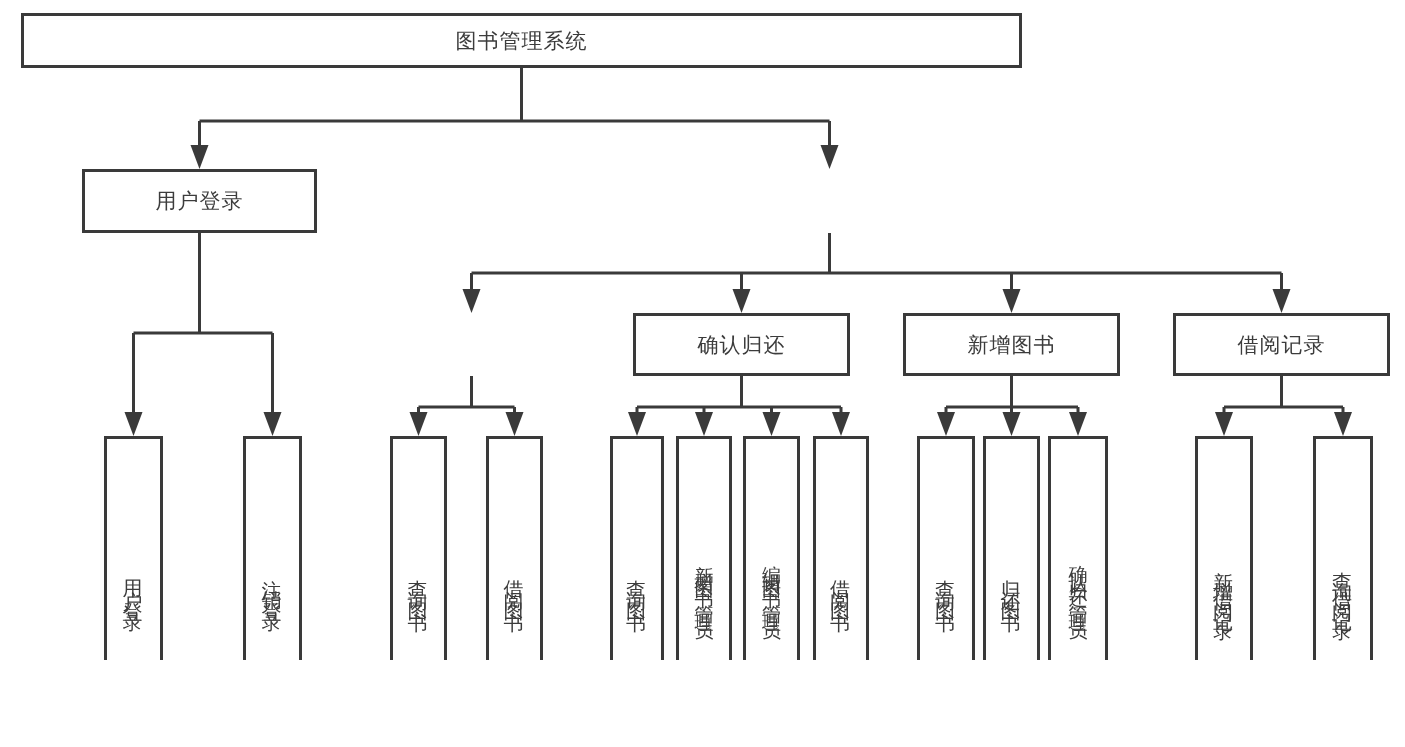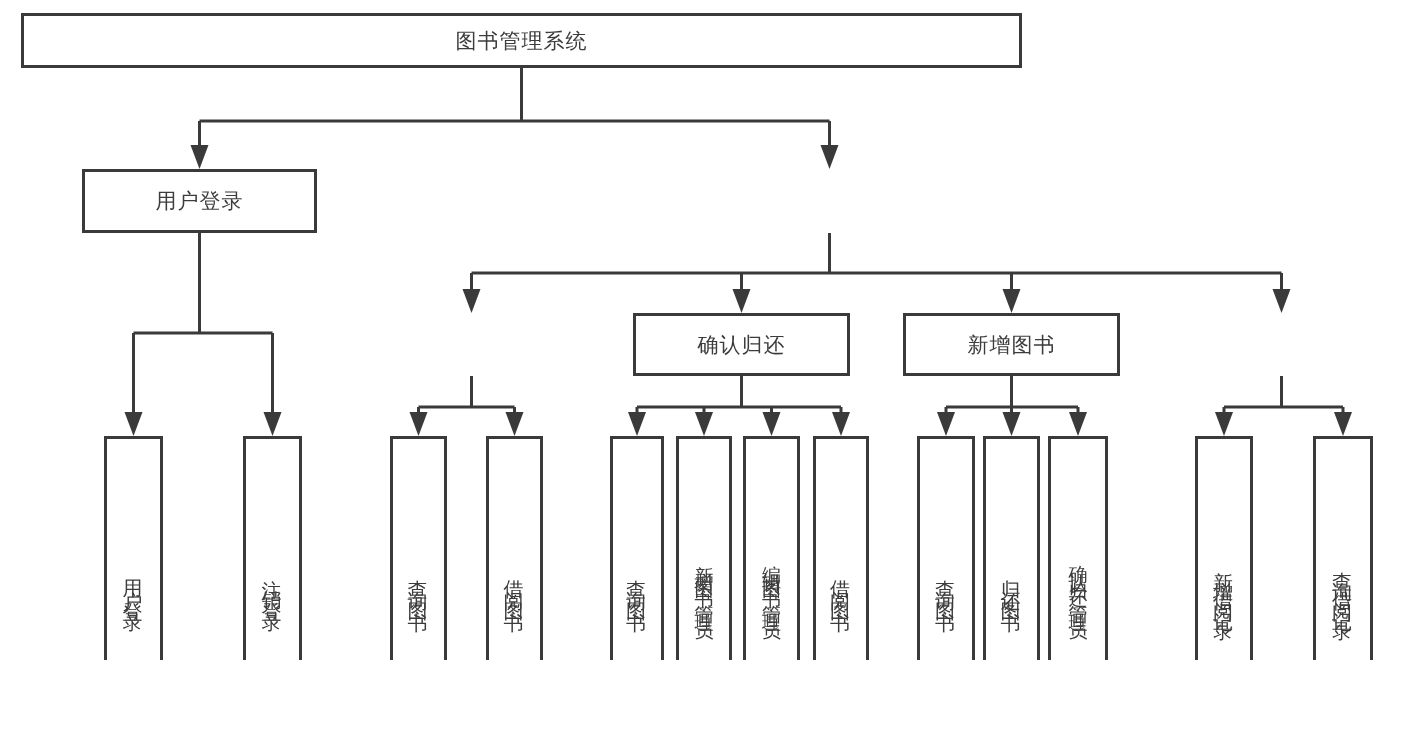--- a/index.html
+++ b/index.html
@@ -88,20 +88,23 @@
   <div class="node h" style="left:82px;top:169px;width:235px;height:64px">
     <span>用户登录</span>
   </div>
 
   <div class="node h" style="left:633px;top:313px;width:217px;height:63px">
     <span>确认归还</span>
   </div>
   <div class="node h" style="left:903px;top:313px;width:217px;height:63px">
     <span>新增图书</span>
   </div>
+  <div class="node h" style="left:1173px;top:313px;width:217px;height:63px">
+    <span>借阅记录</span>
+  </div>
 
   <div class="node leaf" style="left:104px;width:59px">
     <span>用户登录</span>
   </div>
   <div class="node leaf" style="left:243px;width:59px">
     <span>注销登录</span>
   </div>
 
   <div class="node leaf" style="left:390px;width:57px">
     <span>查询图书</span>

